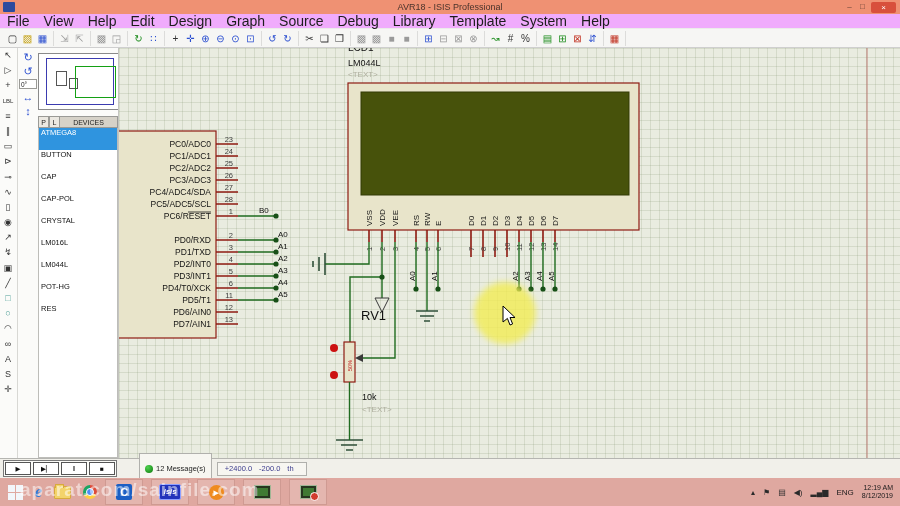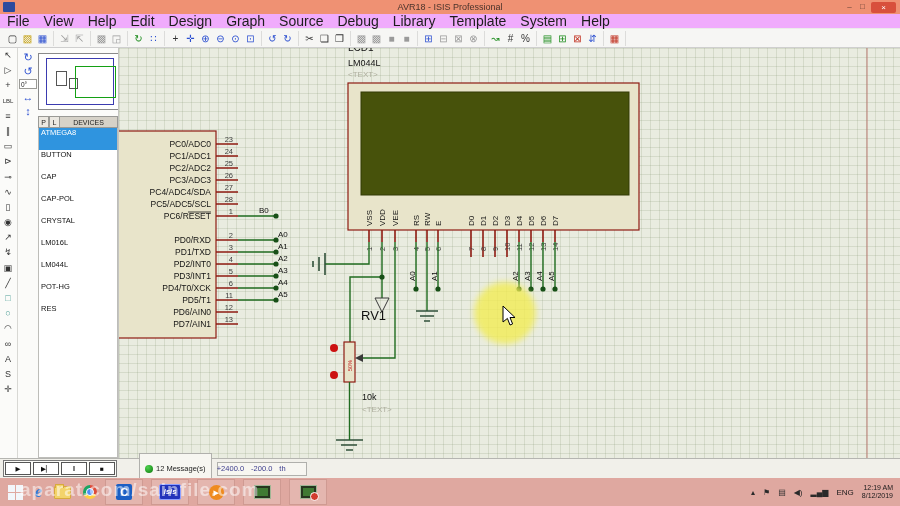--- a/index.html
+++ b/index.html
@@ -68,21 +68,21 @@
   .rvlbl{font-size:13px;fill:#111;}
   .pct{font-size:5.5px;fill:#c22222;}
   .ovl{stroke:#141414;stroke-width:.8;}
   
   .statusbar{position:absolute;left:0;top:458px;width:900px;height:20px;background:#f1f0ea;border-top:1px solid #b5b5b1;display:flex;align-items:center;font-size:7.5px;color:#1c1c1c;box-sizing:border-box;}
   .simgroup{display:flex;gap:2px;margin-left:3px;border:1px solid #777;padding:1px;background:#fbfbf7;}
   .simbtn{width:24px;height:11px;border:1px solid #555;background:#fff;text-align:center;line-height:11px;font-size:6.5px;color:#111;}
   .msgbox{margin-left:22px;border:1px solid #b0b0ac;height:14px;display:flex;align-items:center;padding:8px 5px;gap:3px;background:#f7f6f1;}
   .msgdot{width:8px;height:8px;border-radius:50%;background:radial-gradient(circle at 35% 30%,#4fd24f,#0e7a0e);}
   .sheetbox{margin-left:5px;flex:1;height:14px;border:1px solid #b0b0ac;background:#f7f6f1;line-height:14px;padding-left:5px;}
-  .coordbox{width:90px;margin:0 5px;height:14px;border:1px solid #b0b0ac;display:flex;align-items:center;justify-content:flex-end;gap:7px;padding:0 20px;color:#3b3b8c;background:#f7f6f1;box-sizing:border-box;}
+  .coordbox{width:90px;margin:0 5px;height:14px;border:1px solid #b0b0ac;display:flex;align-items:center;justify-content:flex-end;gap:7px;padding:0 12px;color:#3b3b8c;background:#f7f6f1;box-sizing:border-box;}
   
   .taskbar{position:absolute;left:0;top:478px;width:900px;height:28px;background:#dfa8a0;display:flex;align-items:center;}
   .startbtn{width:15px;height:15px;margin-left:8px;display:grid;grid-template-columns:7px 7px;grid-template-rows:7px 7px;gap:1px;}
   .startbtn span{background:#f2f6fa;}
   .tkico{margin-left:12px;display:flex;align-items:center;justify-content:center;}
   .ie{color:#2f7bd6;font-size:16px;font-style:italic;font-weight:bold;font-family:"Liberation Serif",serif;}
   .folder{width:15px;height:11px;background:#f3d36a;border:1px solid #d8a93c;border-radius:1px;position:relative;}
   .folder:before{content:"";position:absolute;left:0;top:-3px;width:7px;height:3px;background:#f3d36a;border:1px solid #d8a93c;border-bottom:none;}
   .chrome{width:14px;height:14px;border-radius:50%;background:conic-gradient(#dd4b39 0 33%,#ffcd40 33% 66%,#1da462 66% 100%);display:flex;align-items:center;justify-content:center;}
   .chrome span{width:6px;height:6px;border-radius:50%;background:#4c8bf5;border:1px solid #fff;}

